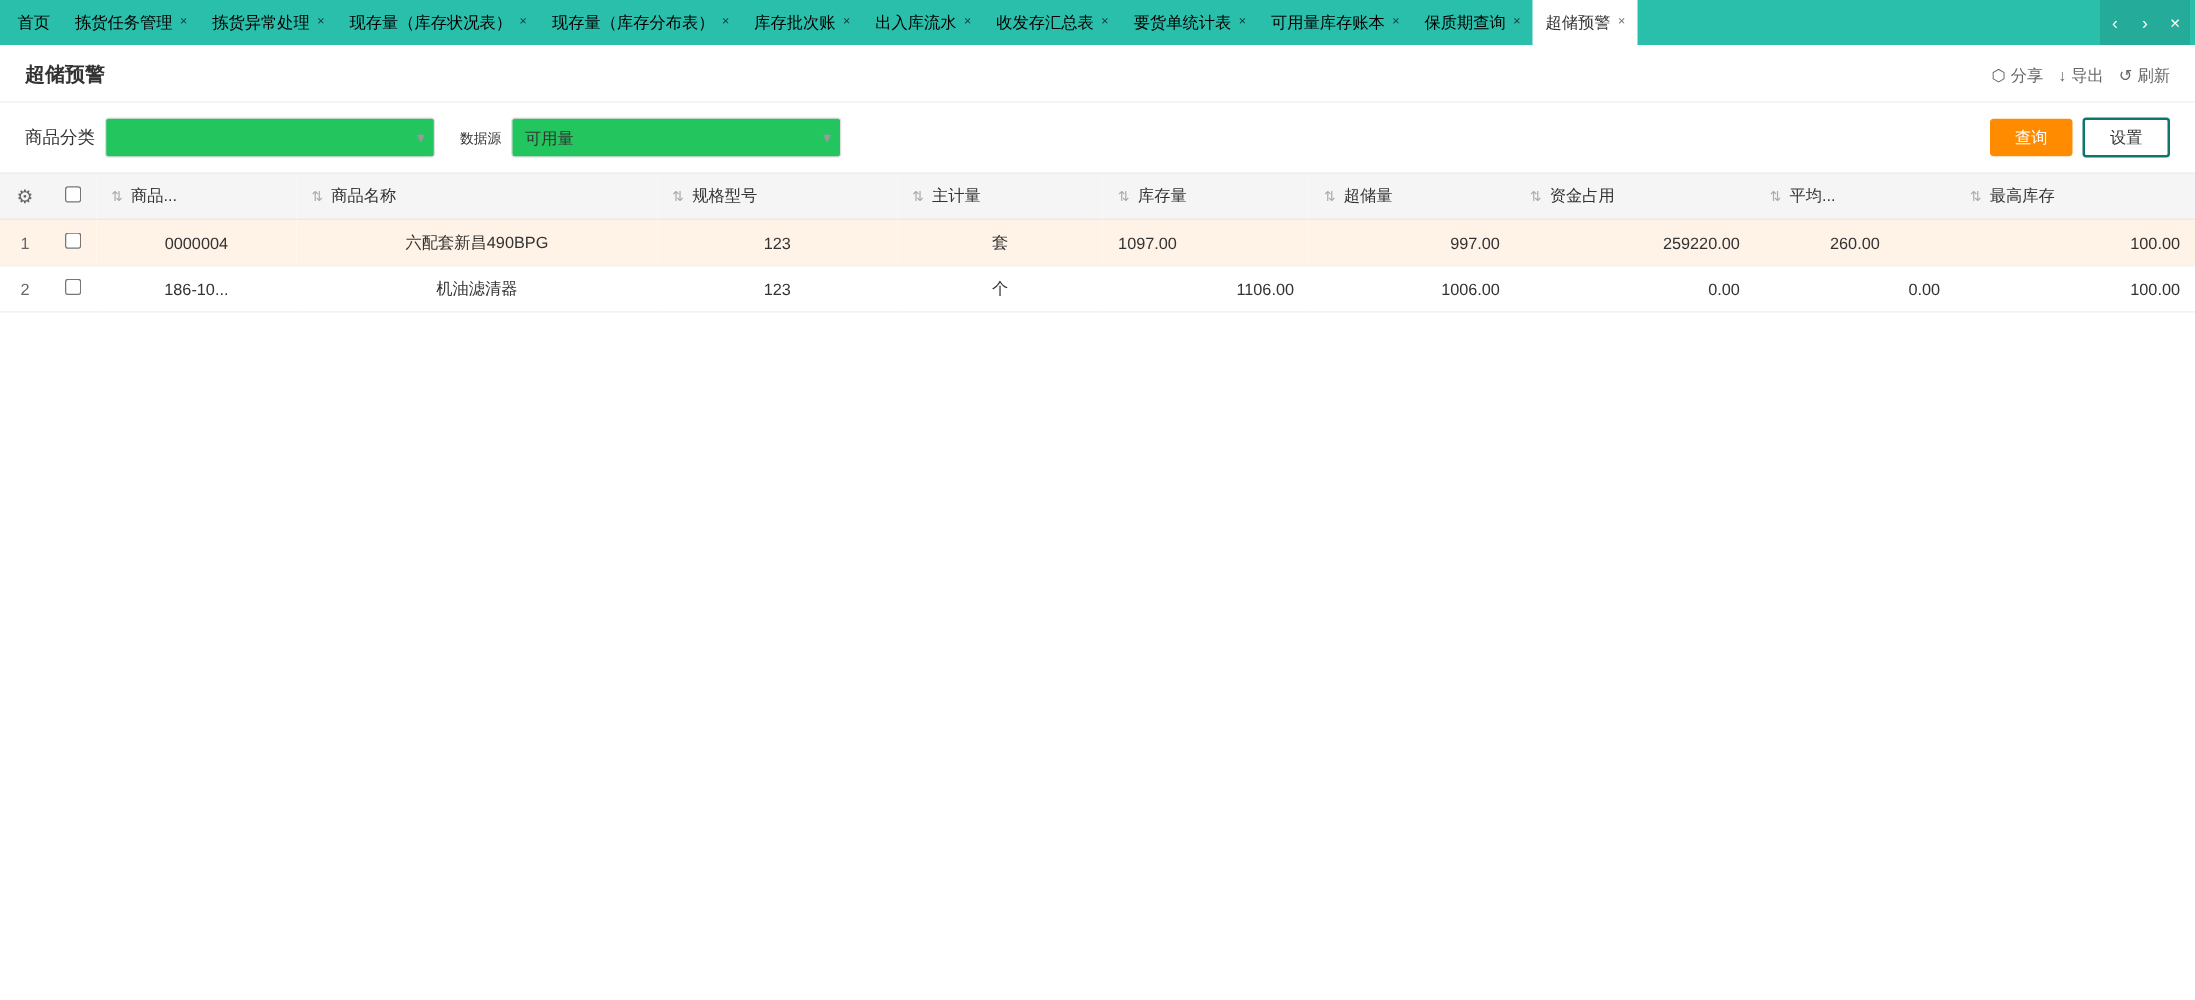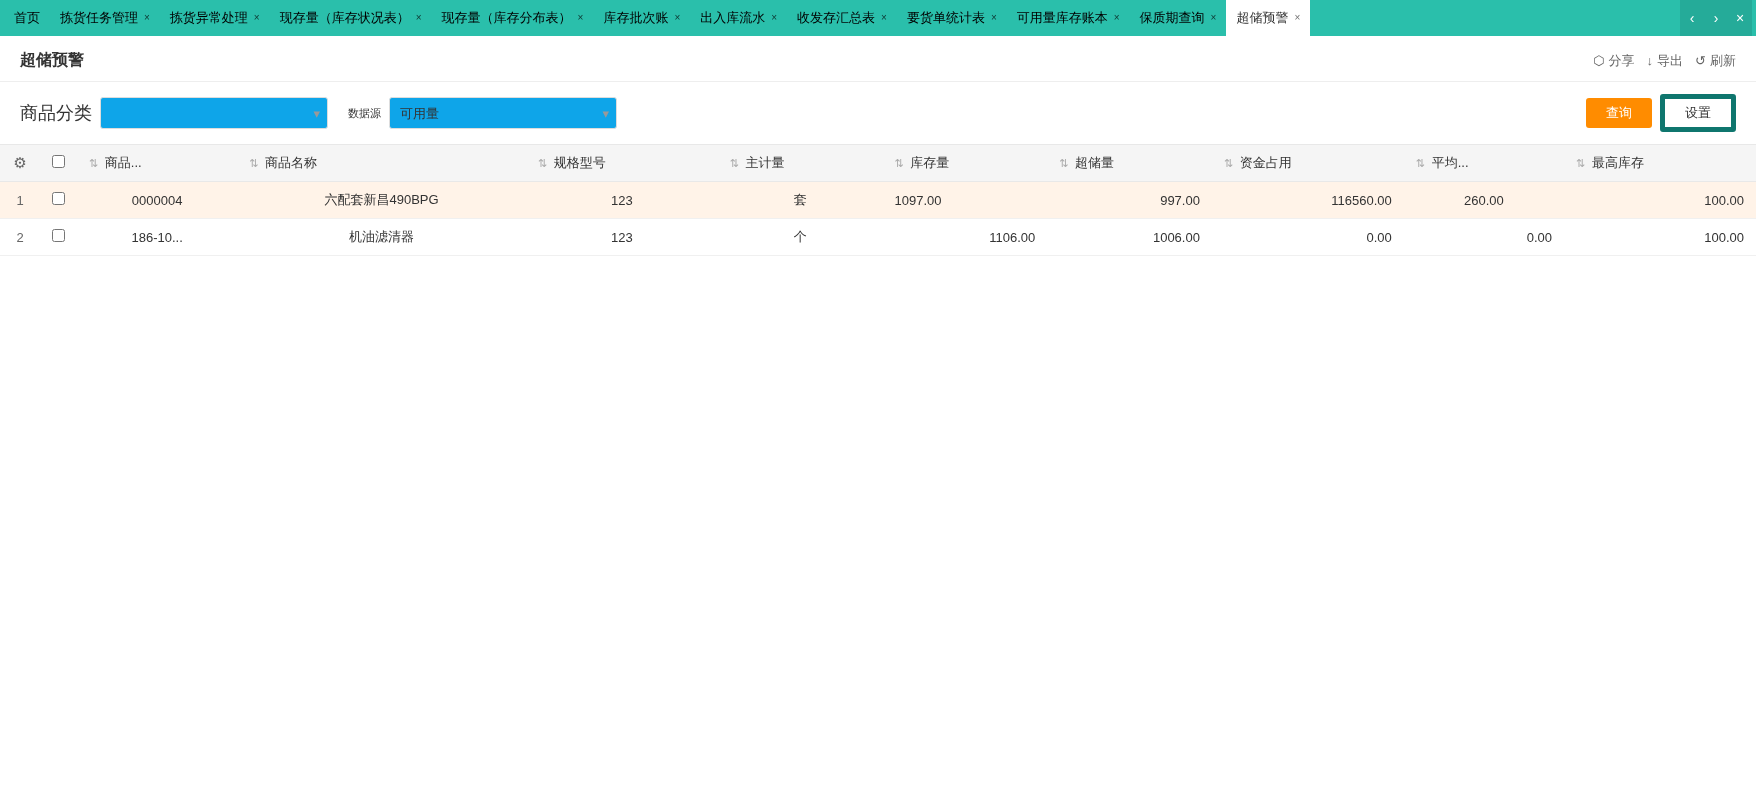--- a/index.html
+++ b/index.html
@@ -91,32 +91,32 @@
       padding: 12px 20px;
       gap: 20px;
     }
     .filter-item {
       display: flex;
       align-items: center;
       gap: 8px;
     }
     .filter-label {
       color: #333;
-      font-size: 18px;
+      font-size: 14px;
       white-space: nowrap;
     }
     .filter-select {
       border: 1px solid #ddd;
       border-radius: 3px;
       padding: 5px 30px 5px 10px;
       font-size: 13px;
       color: #333;
-      width: 228px;
+      width: 264px;
       appearance: none;
-      background: #0ea5e9;
+      background: #22c55e;
       position: relative;
       cursor: pointer;
       height: 32px;
     }
     .filter-select-wrapper {
       position: relative;
       display: inline-block;
     }
     .filter-select-wrapper::after {
       content: '▾';
@@ -133,21 +133,21 @@
       border: none;
       border-radius: 3px;
       padding: 6px 20px;
       font-size: 13px;
       cursor: pointer;
       margin-left: auto;
     }
     .btn-settings {
       background: #fff;
       color: #333;
-      border: 5px solid #0f766e;
+      border: 2px solid #0f766e;
       border-radius: 3px;
       padding: 5px 20px;
       font-size: 13px;
       cursor: pointer;
     }
 
     
     .table-wrapper {
       padding: 0 0px;
     }
@@ -361,21 +361,21 @@
       <td class="row-num">1</td>
       <td class="col-checkbox">
         <input type="checkbox" style="">
       </td>
       <td>0000004</td>
       <td>六配套新昌490BPG</td>
       <td>123</td>
       <td>套</td>
       <td style="text-align:left">1097.00</td>
       <td style="text-align:right">997.00</td>
-      <td style="text-align:right">116560.00</td>
+      <td style="text-align:right">259220.00</td>
       <td style="">260.00</td>
       <td style="text-align:right">100.00</td>
     </tr>
           <tr class="row-normal">
       <td class="row-num">2</td>
       <td class="col-checkbox">
         <input type="checkbox" style="">
       </td>
       <td>186-10...</td>
       <td>机油滤清器</td>

